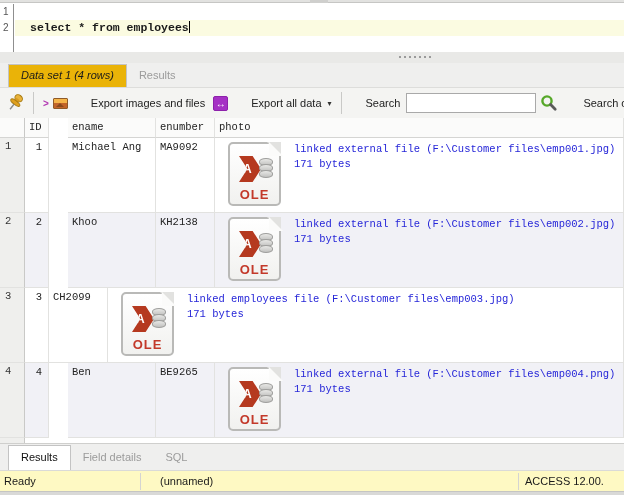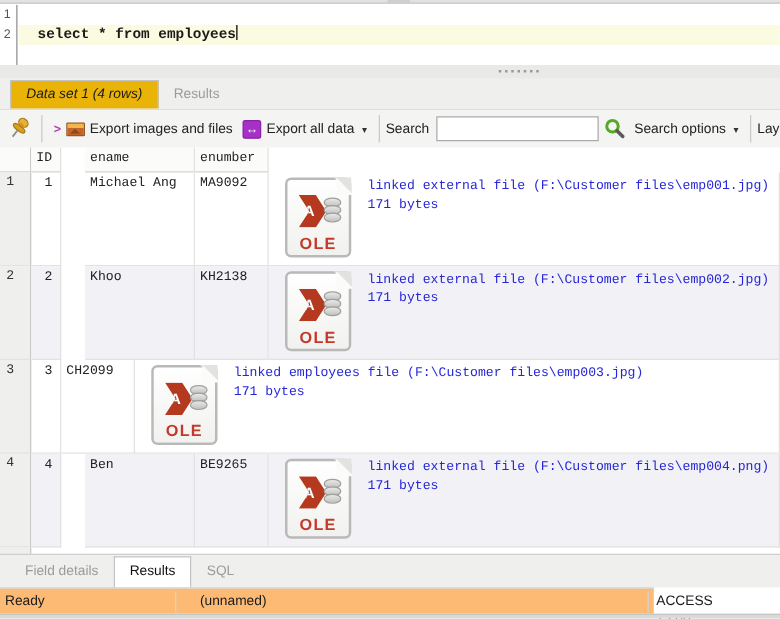--- a/index.html
+++ b/index.html
@@ -26,21 +26,21 @@
 
   
   .rtabs { position:absolute; top:63px; left:0; width:624px; height:24px; background:#efefee; display:flex; align-items:flex-end; padding-left:8px; }
   .rtab { height:22px; line-height:21px; padding:0 12px; color:#9b9b9b; cursor:default; }
   .rtab.active { background:#eab308; border:1px solid #c3c3c3; border-bottom:none; height:23px; color:#1a1a1a;font-style:italic; }
 
   
   .toolbar { position:absolute; top:87px; left:0; width:624px; height:31px; background:#f4f4f2; border-top:1px solid #dddddb; display:flex; align-items:center; white-space:nowrap; }
   .tb-sep { width:1px; height:22px; background:#c9c9c7; margin:0 5px; flex:none; }
   .tb-btn { display:flex; align-items:center; gap:4px; padding:0 4px; height:24px; flex:none; }
-  .tb-label { flex:none; }
+  .tb-label { flex:none;margin-left:19px; }
   .chev { color:#b339b3; font-weight:bold; font-size:10px; }
   .img-ico { width:15px; height:11px; border:1px solid #8f5a28; background:linear-gradient(#f5b54a 40%,#c2652a 40%); border-radius:1px; position:relative; }
   .img-ico:after { content:""; position:absolute; left:2px; bottom:1px; border-left:4px solid transparent; border-right:4px solid transparent; border-bottom:4px solid #8a4a1e; }
   .swap-ico { width:15px; height:15px; background:#a531c5; border:1px solid #8d21ab; border-radius:2px; color:#fff; font-size:10px; line-height:13px; text-align:center; font-weight:bold; }
   .dd-arrow { font-size:8px; color:#333; margin-left:2px; }
   .search-input { width:130px; height:20px; border:1px solid #a9a9a9; background:#fff; font-size:11px; padding:0 4px; outline:none; margin-left:6px; }
 
   
   .grid { position:absolute; top:118px; left:0; width:536px; }
   .grow { display:flex; width:624px; }
@@ -72,21 +72,21 @@
 
   .grid-stub { display:flex; height:6px; }
   .grid-stub .s1 { width:25px; background:#efefed; border-right:1px solid #c9c9c7; }
 
   
   .btabs { position:absolute; top:443px; left:0; width:624px; height:27px; background:#efefee; border-top:1px solid #cfcfcd; display:flex; align-items:flex-end; padding-left:8px; }
   .btab { height:24px; line-height:23px; padding:0 12px; color:#9b9b9b; }
   .btab.active { background:#fff; border:1px solid #c3c3c3; border-bottom:none; height:25px; color:#111; }
 
   
-  .status { position:absolute; top:470px; left:0; width:523px; height:21px; background:#fdba74; border-top:1px solid #dadad8; }
+  .status { position:absolute; top:470px; left:0; width:624px; height:21px; background:#fef9c3; border-top:1px solid #dadad8; }
   .st-item { position:absolute; top:3px; line-height:15px; color:#1a1a1a; }
   .st-ready { left:4px; }
   .st-name { left:160px; }
   .st-access { left:525px; }
   .st-div { position:absolute; top:2px; width:1px; height:17px; background:#d4d4d2; }
   .bottom-edge { position:absolute; top:491px; left:0; width:624px; height:4px; background:#d9d9d7; border-top:1px solid #c5c5c3; }
 
   .mag-ico { margin-left:4px; flex:none; }
 </style>
 </head>
@@ -161,20 +161,21 @@
   <span class="tb-label">Layout</span>
 
 </div>
 
 <div class="grid">
   <div class="grow ghead">
     <div class="gc c-gut"></div>
     <div class="gc c-id">ID</div>
     <div class="gc c-ename">ename</div>
     <div class="gc c-enum">enumber</div>
+    <div class="gc c-photo" style="padding:3px 0 0 4px;">photo</div>
   </div>
 
   <div class="grow r">
     <div class="gc c-gut">1</div>
     <div class="gc c-id">1</div>
     <div class="gc c-ename">Michael Ang</div>
     <div class="gc c-enum">MA9092</div>
     <div class="gc c-photo">
       <div class="photo-wrap">
         <div class="ole">
@@ -256,22 +257,22 @@
       </div>
     </div>
   </div>
 
   <div class="grid-stub">
       <div class="s1"></div>
     </div>
 </div>
 
 <div class="btabs">
+  <div class="btab active">Results</div>
   <div class="btab">Field details</div>
-  <div class="btab active">Results</div>
   <div class="btab">SQL</div>
 </div>
 
 <div class="status">
   <span class="st-item st-ready">Ready</span>
   <span class="st-div" style="left:140px;"></span>
   <span class="st-item st-name">(unnamed)</span>
   <span class="st-div" style="left:518px;"></span>
   <span class="st-item st-access">ACCESS 12.00.</span>
 </div>

